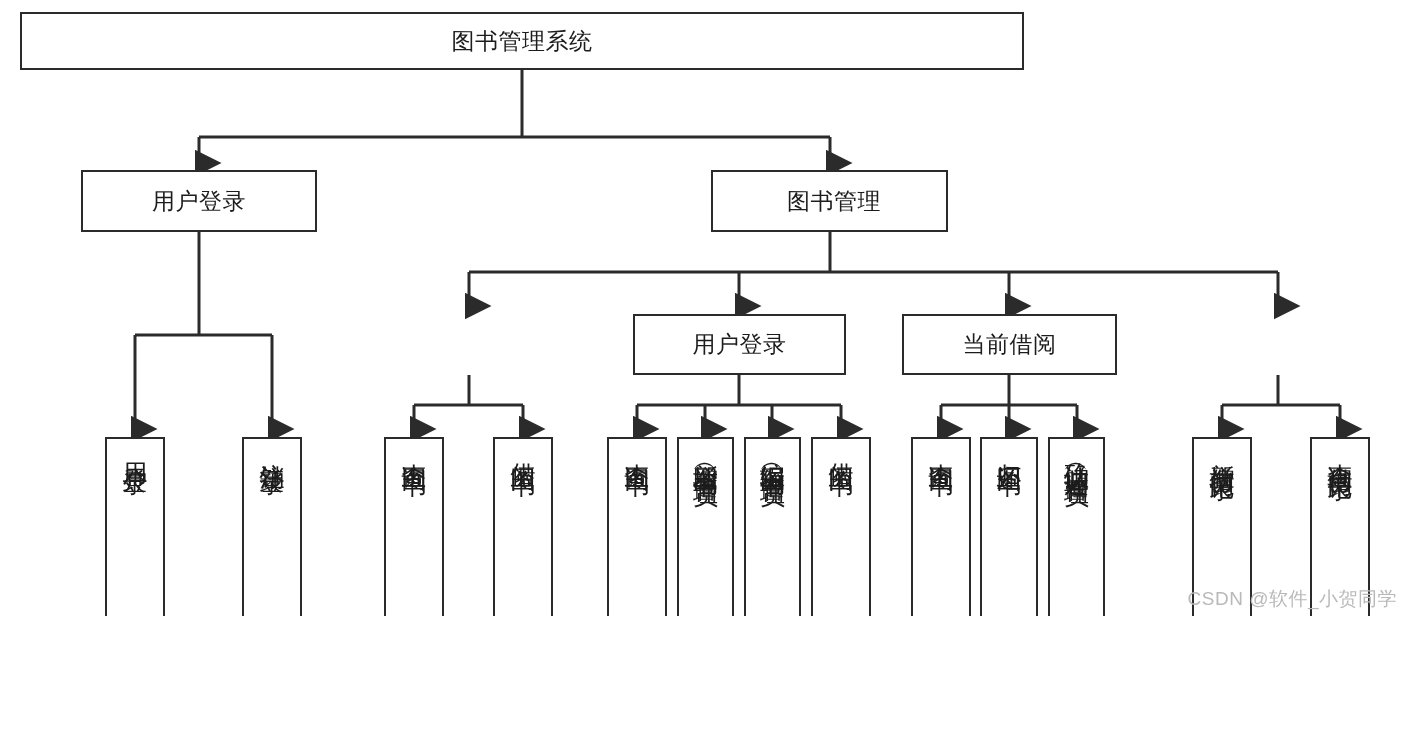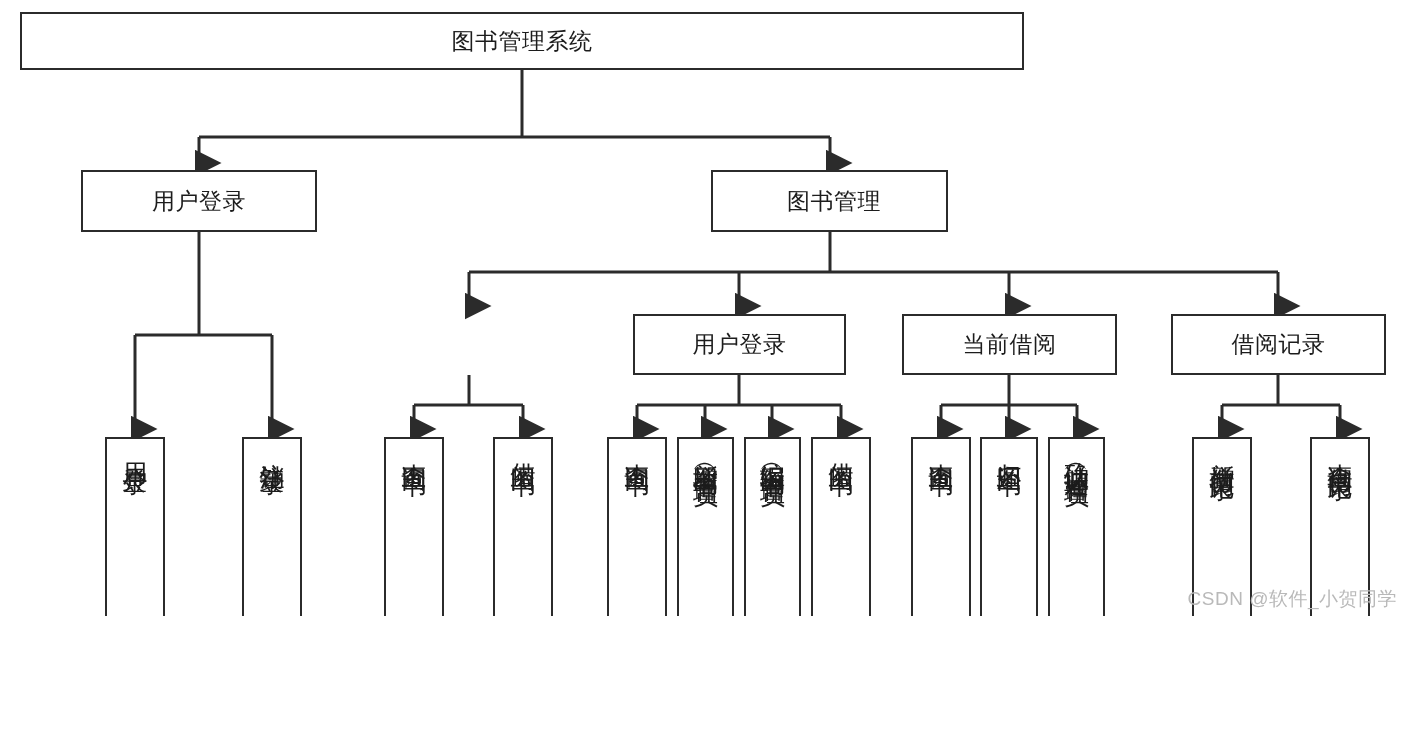--- a/index.html
+++ b/index.html
@@ -140,23 +140,20 @@
   <div class="node h" style="left:711px; top:170px; width:237px; height:62px;padding-left:9px;">
     <span class="lbl">图书管理</span>
   </div>
 
   <div class="node h" style="left:633px; top:314px; width:213px; height:61px;">
     <span class="lbl">用户登录</span>
   </div>
   <div class="node h" style="left:902px; top:314px; width:215px; height:61px;">
     <span class="lbl">当前借阅</span>
   </div>
-  <div class="node h" style="left:1171px; top:314px; width:215px; height:61px;">
-    <span class="lbl">借阅记录</span>
-  </div>
 
   <div class="node v" style="left:105px; top:437px; width:60px; height:296px;">
     <span class="lbl">用户登录</span>
   </div>
   <div class="node v" style="left:242px; top:437px; width:60px; height:296px;">
     <span class="lbl">注销登录</span>
   </div>
 
   <div class="node v" style="left:384px; top:437px; width:60px; height:296px;">
     <span class="lbl">查询图书</span>

